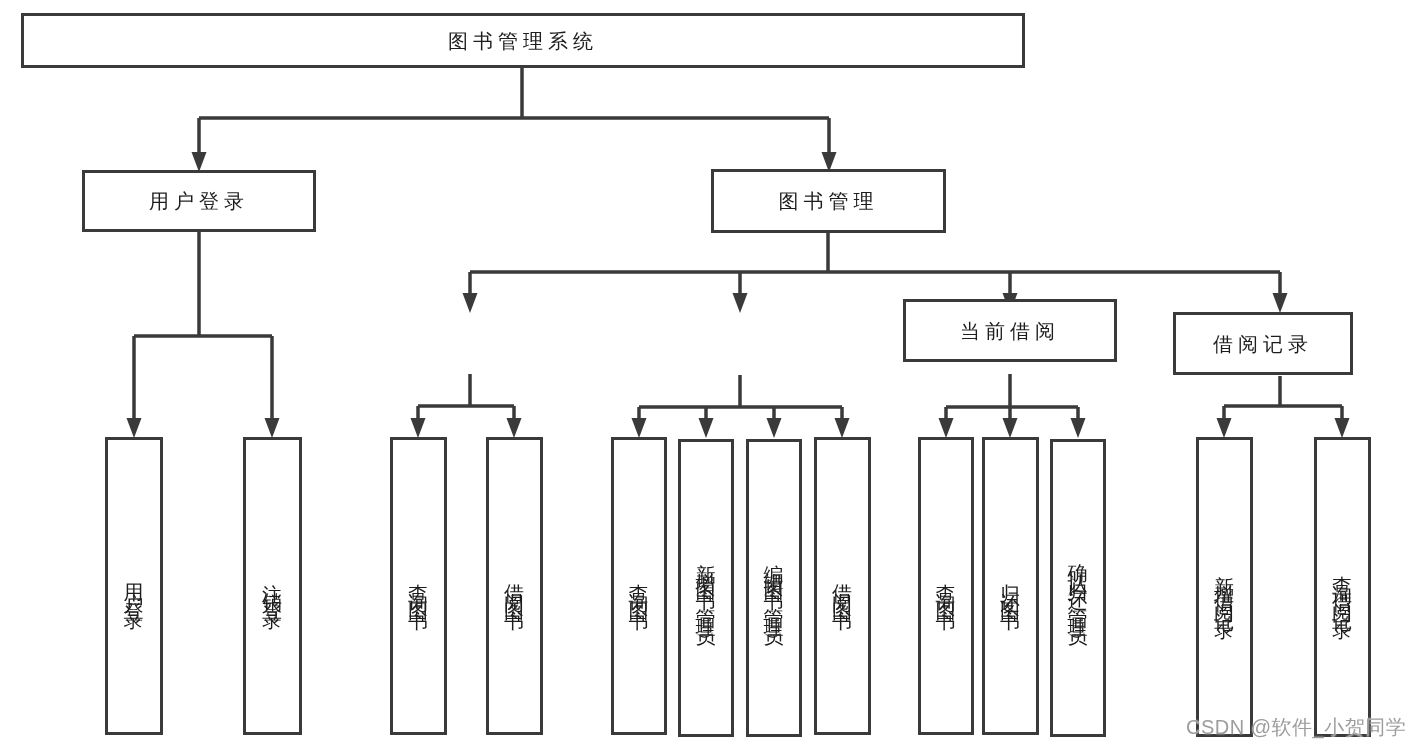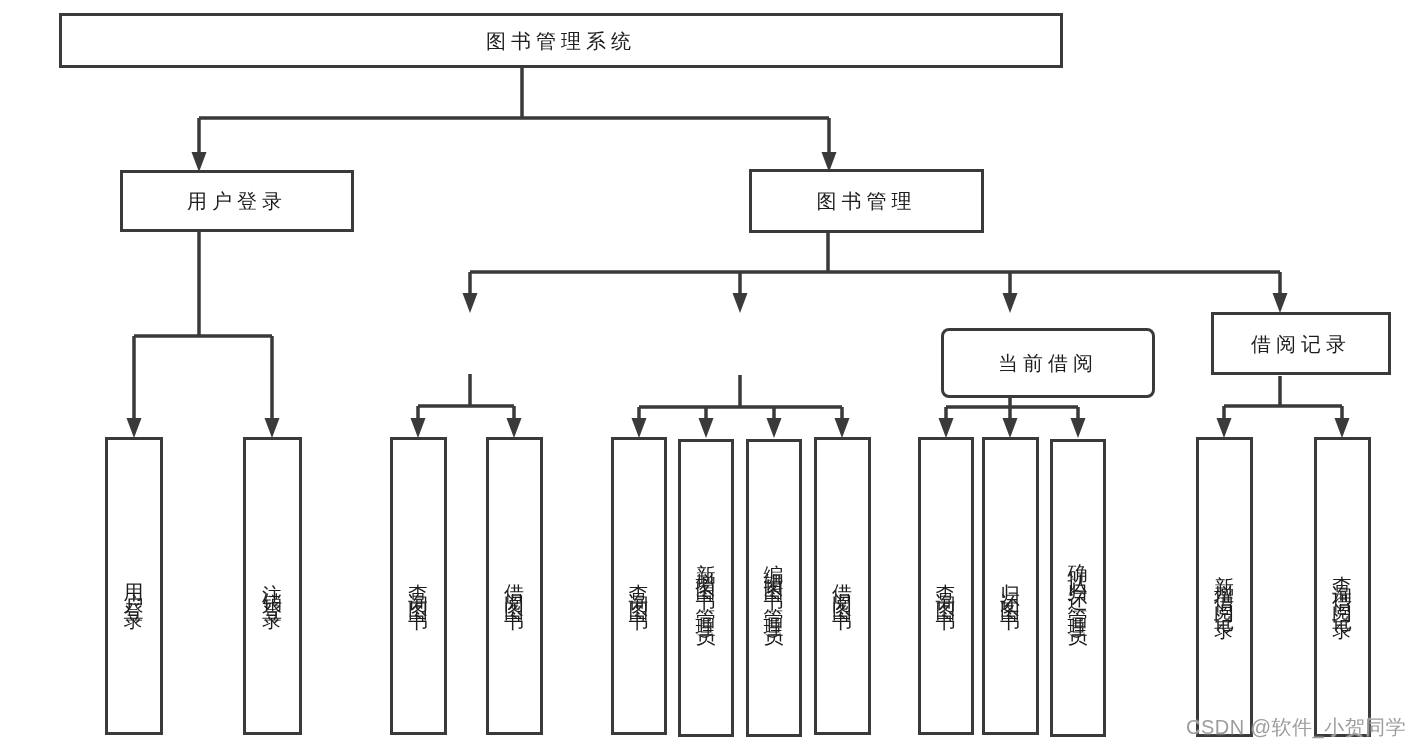--- a/index.html
+++ b/index.html
@@ -9,21 +9,21 @@
   }
   svg.wires{position:absolute;left:0;top:0;z-index:1;}
   .wire{stroke:var(--line,#3a3a3a);stroke-width:3.5;fill:none;}
   .arrowhead{fill:var(--line,#3a3a3a);stroke:none;}
   .node{
     position:absolute;box-sizing:border-box;background:var(--box-fill,#ffffff);
     border:3.5px solid var(--box-border,#3a3a3a);color:var(--text,#1d1d1d);
     display:flex;align-items:center;justify-content:center;z-index:2;
     font-size:20px;line-height:1;
   }
-  .node.h{letter-spacing:5px;margin-left:38px;}
+  .node.h{letter-spacing:5px;}
   .node.v{
     writing-mode:vertical-rl;text-orientation:mixed;letter-spacing:9px;
   }
   .watermark{
     position:absolute;left:1186px;top:714px;z-index:3;
     color:var(--watermark,#9d9d9d);font-size:20px;letter-spacing:0.5px;
     text-shadow:0 0 2px #ffffff;white-space:nowrap;
   }
 </style>
 </head>
@@ -72,21 +72,21 @@
       <polygon class="arrowhead" points="1216.5,418 1231.5,418 1224,438"></polygon>
       <polygon class="arrowhead" points="1334.5,418 1349.5,418 1342,438"></polygon>
     </g>
   </svg>
 
   <div class="node h" style="left:21px;top:13px;width:1004px;height:55px;">图书管理系统</div>
 
   <div class="node h" style="left:82px;top:170px;width:234px;height:62px;">用户登录</div>
   <div class="node h" style="left:711px;top:169px;width:235px;height:64px;">图书管理</div>
 
-  <div class="node h" style="left:903px;top:328px;width:214px;height:70px;border-radius:8px;">当前借阅</div>
+  <div class="node h" style="left:903px;top:299px;width:214px;height:63px;">当前借阅</div>
   <div class="node h" style="left:1173px;top:312px;width:180px;height:63px;">借阅记录</div>
 
   <div class="node v" style="left:105px;top:437px;width:58px;height:298px;">用户登录</div>
   <div class="node v" style="left:243px;top:437px;width:59px;height:298px;">注销登录</div>
 
   <div class="node v" style="left:390px;top:437px;width:57px;height:298px;">查询图书</div>
   <div class="node v" style="left:486px;top:437px;width:57px;height:298px;">借阅图书</div>
 
   <div class="node v" style="left:611px;top:437px;width:56px;height:298px;">查询图书</div>
   <div class="node v" style="left:678px;top:439px;width:56px;height:298px;">新增图书（管理员）</div>

